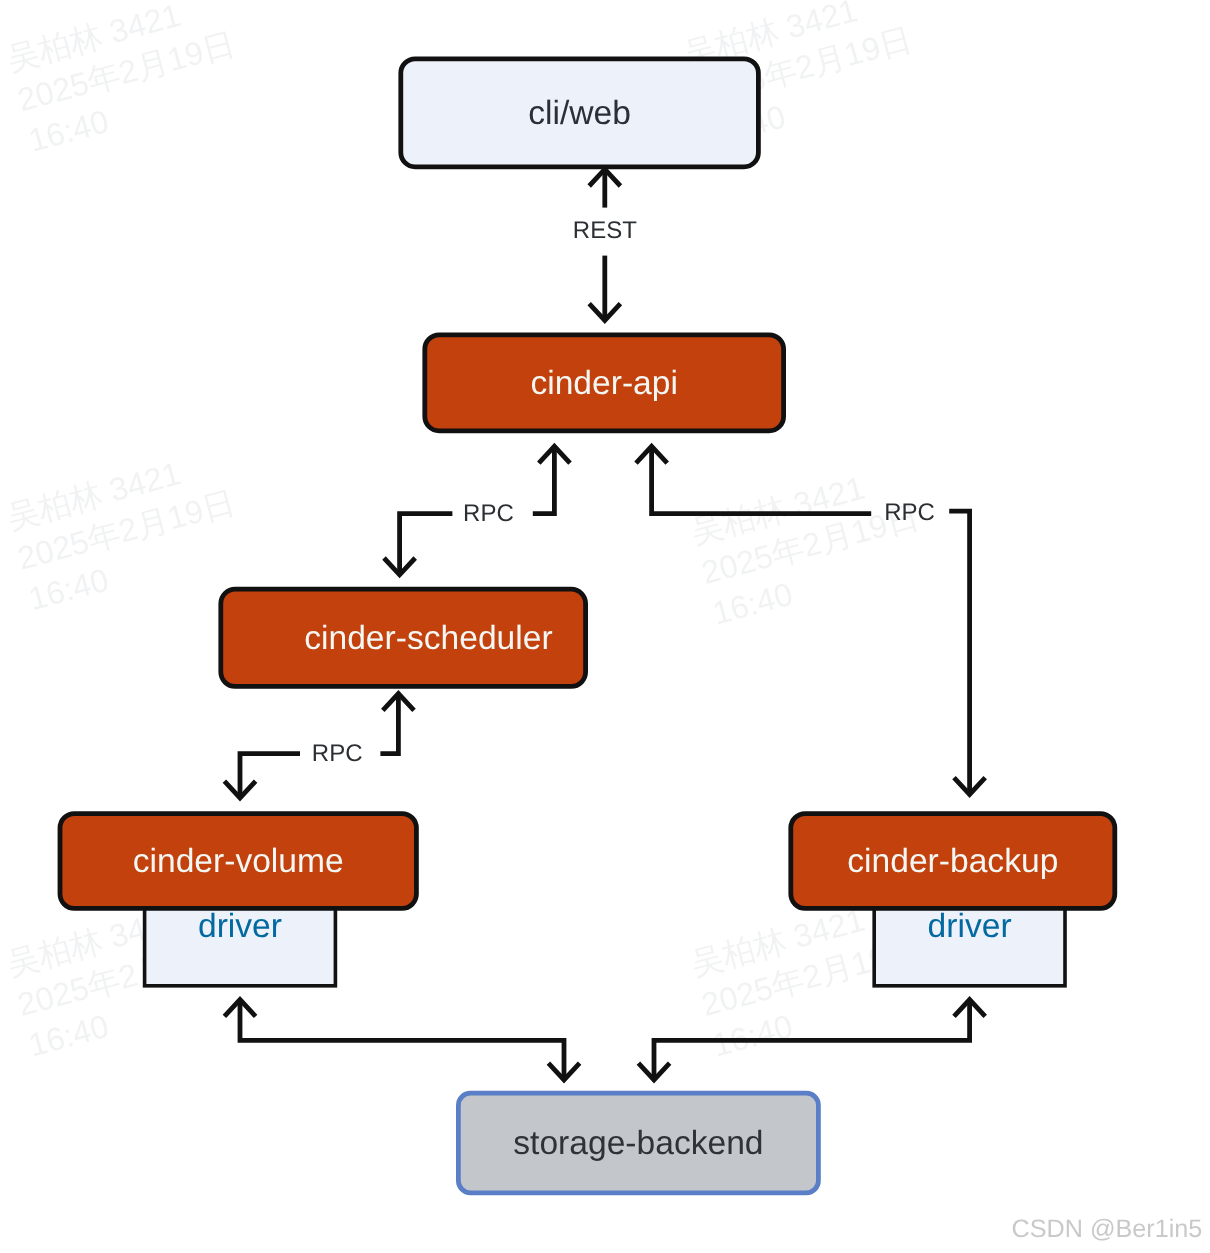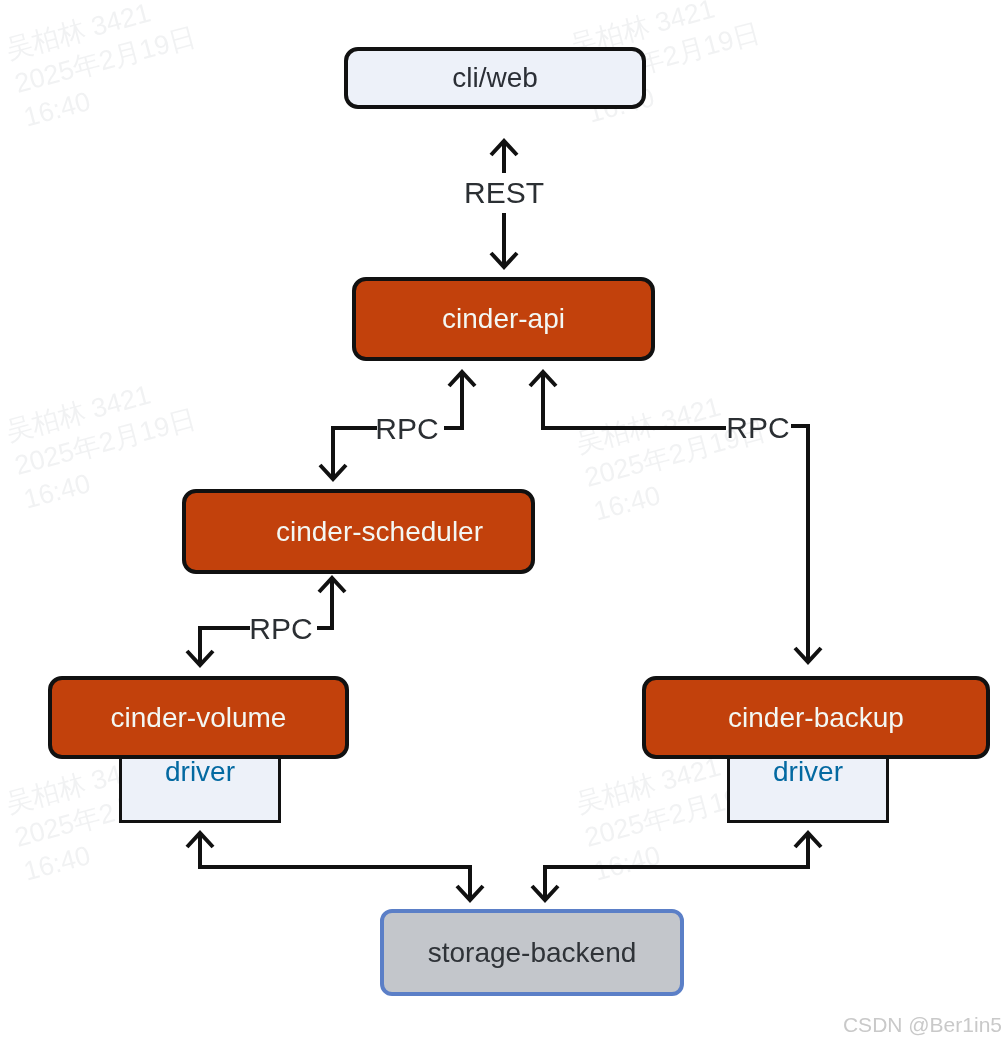--- a/index.html
+++ b/index.html
@@ -20,21 +20,21 @@
     font-size:28px;border:4px solid #111;border-radius:14px;z-index:2;
   }
   .node.green{background:#c2410c;color:#f3f7f3;}
   .node.light{background:#edf1f9;color:#2b2f36;}
   .node.driver{
     background:#edf1f9;color:#0369a1;border-width:3px;border-radius:0;
     z-index:1;align-items:flex-start;padding-bottom:12px;
   }
   .node.storage{background:#c3c6cb;color:#2f3338;border:4px solid #5b7fc7;border-radius:12px;margin-left:28px;}
   .edge-label{
-    position:absolute;transform:translate(-50%,-50%);font-size:30px;color:#2b2f33;
+    position:absolute;transform:translate(-50%,-50%);font-size:20px;color:#2b2f33;
     z-index:4;white-space:nowrap;
   }
   .credit{position:absolute;right:6px;top:1013px;font-size:21px;color:#c9c9c9;z-index:5;}
 </style>
 </head>
 <body>
 
 <div class="canvas">
 
   <div class="wm" style="left:2px;top:34px;">
@@ -111,33 +111,33 @@
     </g>
   </svg>
 
   <div class="node driver" style="left:119px;top:753px;width:162px;height:70px;">
     <span>driver</span>
   </div>
   <div class="node driver" style="left:727px;top:753px;width:162px;height:70px;">
     <span>driver</span>
   </div>
 
-  <div class="node light" style="left:344px;top:47px;width:302px;height:62px;text-align:center;">
+  <div class="node light" style="left:332px;top:47px;width:302px;height:94px;text-align:center;">
     <span>cli/web</span>
   </div>
   <div class="node green" style="left:352px;top:277px;width:303px;height:84px;">
     <span>cinder-api</span>
   </div>
-  <div class="node green" style="left:182px;top:489px;width:353px;height:85px;padding-left:42px;">
+  <div class="node green" style="left:182px;top:489px;width:308px;height:85px;padding-left:42px;">
     <span>cinder-scheduler</span>
   </div>
   <div class="node green" style="left:48px;top:676px;width:301px;height:83px;justify-content:center;">
     <span>cinder-volume</span>
   </div>
-  <div class="node green" style="left:642px;top:676px;width:348px;height:83px;">
+  <div class="node green" style="left:657px;top:676px;width:274px;height:83px;">
     <span>cinder-backup</span>
   </div>
   <div class="node storage" style="left:352px;top:909px;width:304px;height:87px;">
     <span>storage-backend</span>
   </div>
 
   <div class="edge-label" style="left:504px;top:193px;">REST</div>
   <div class="edge-label" style="left:407px;top:429px;">RPC</div>
   <div class="edge-label" style="left:758px;top:428px;">RPC</div>
   <div class="edge-label" style="left:281px;top:629px;">RPC</div>

